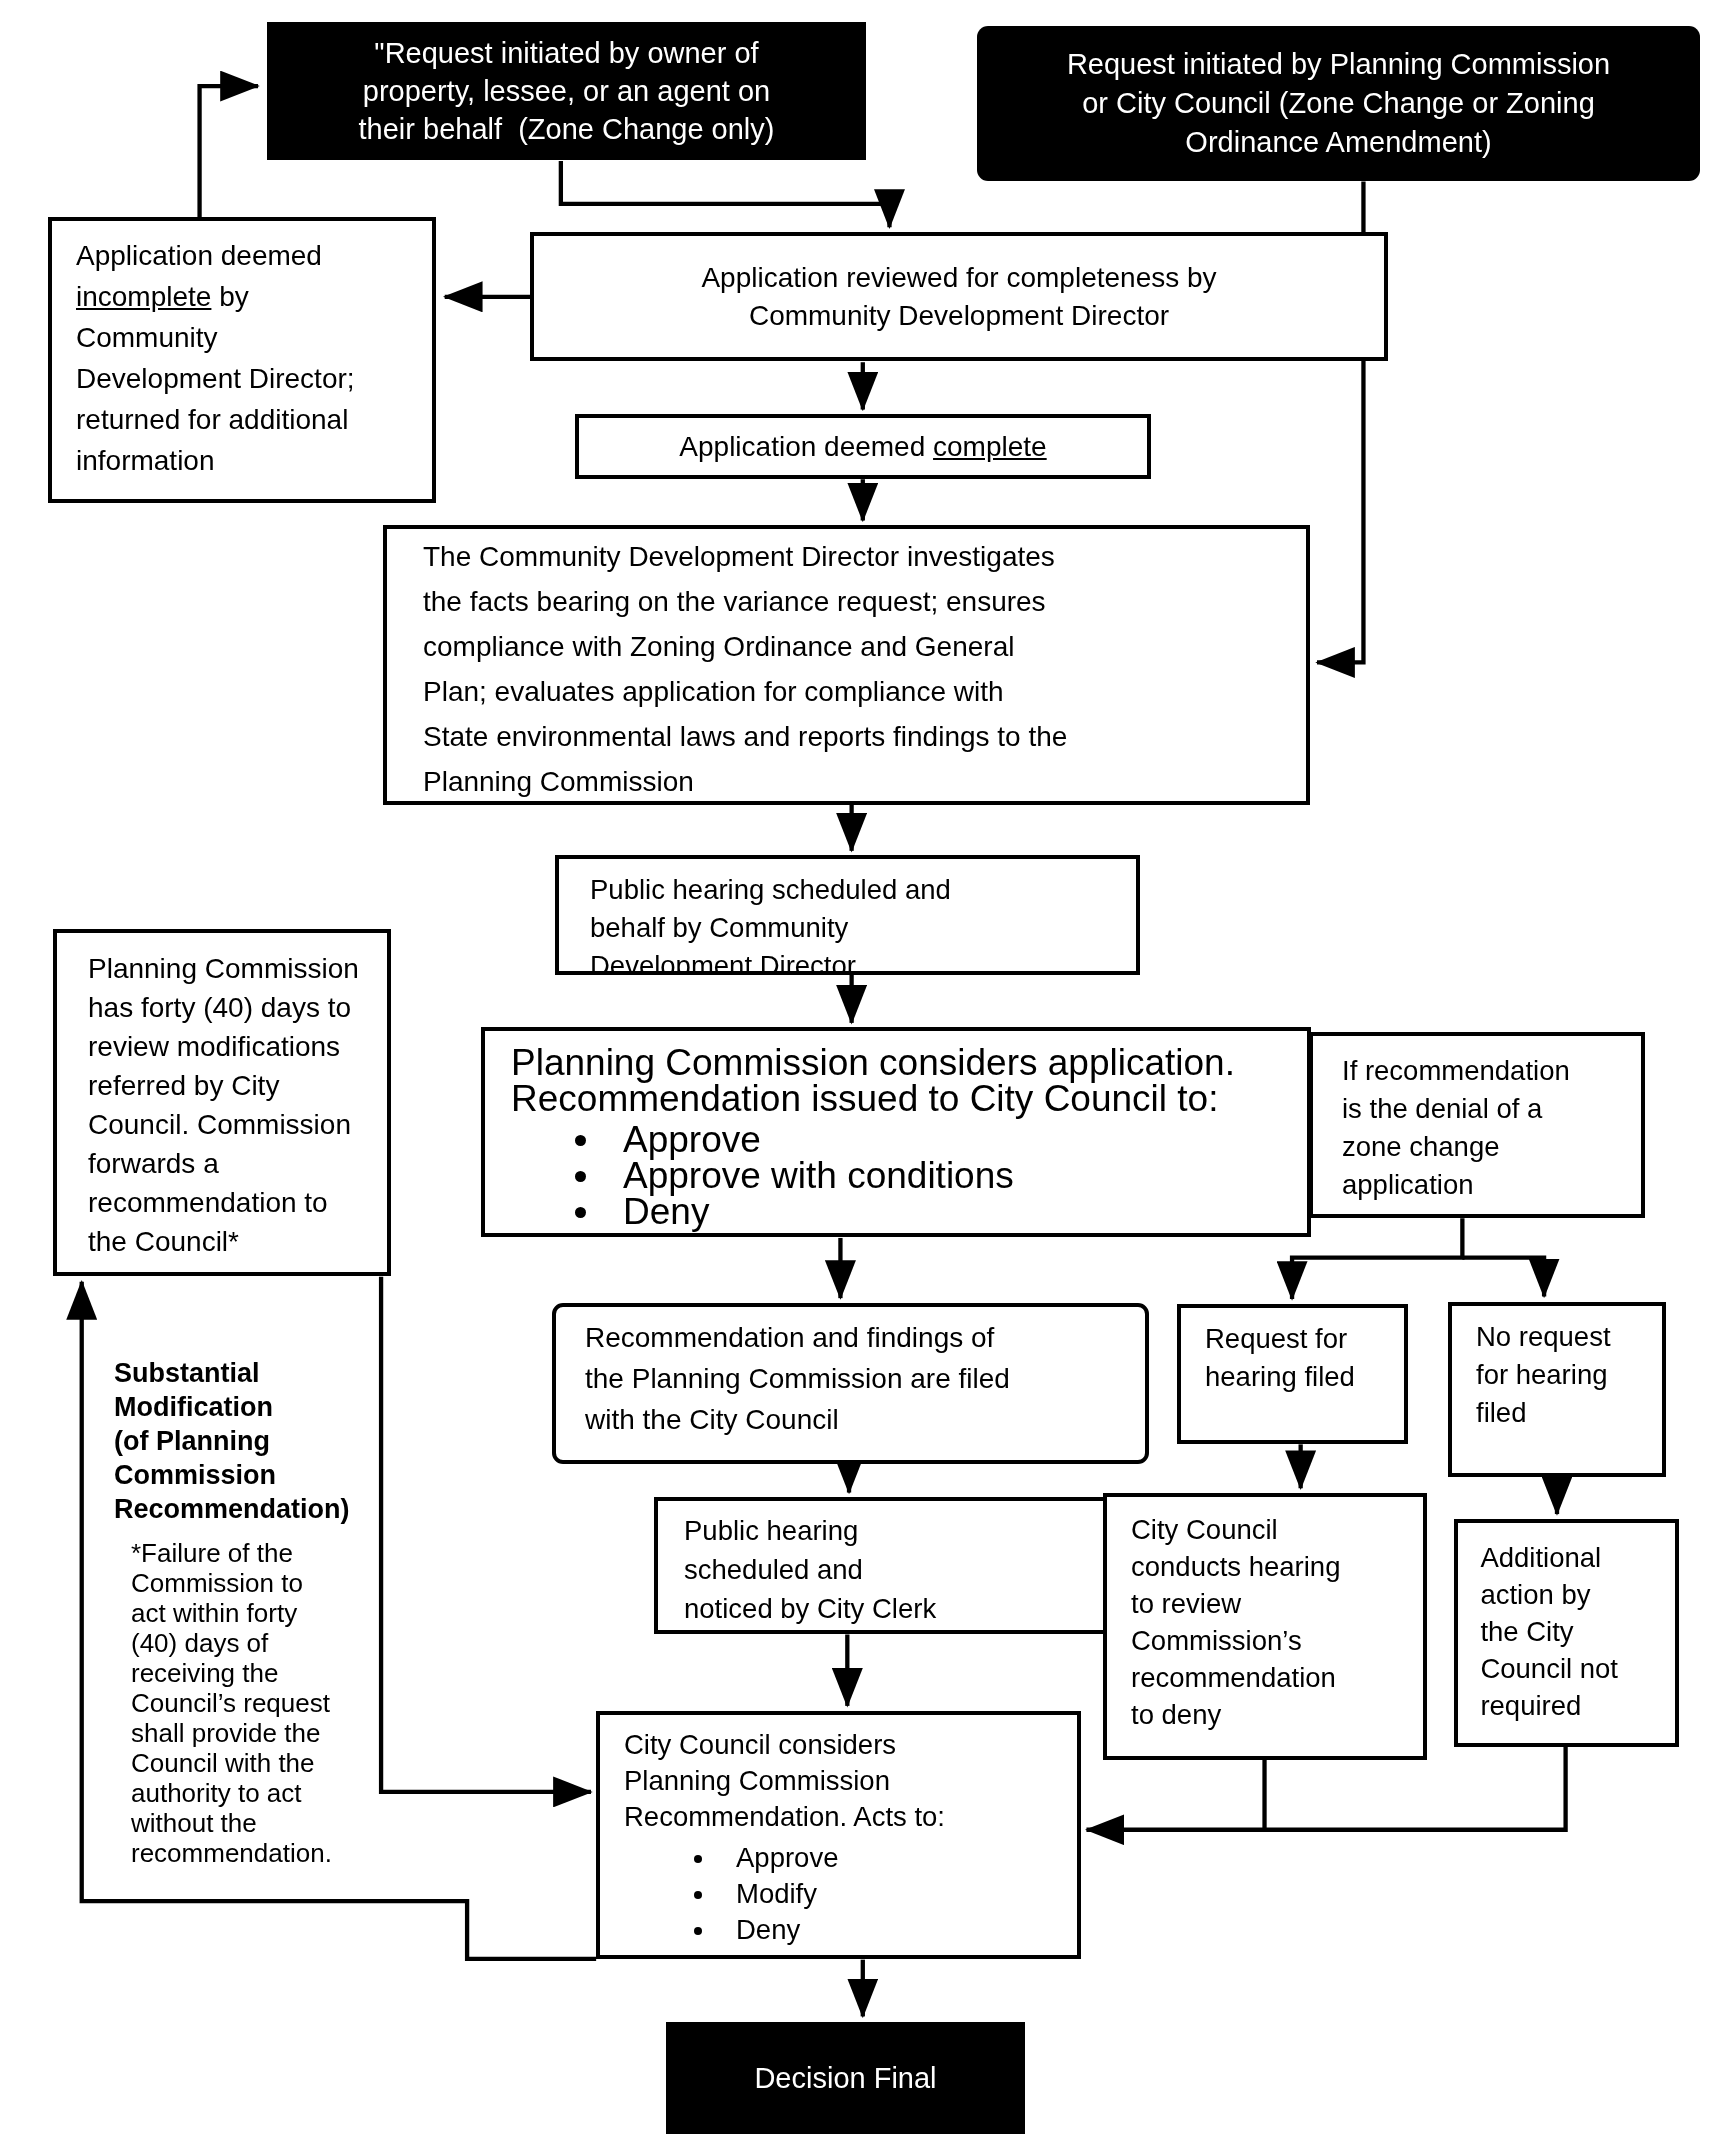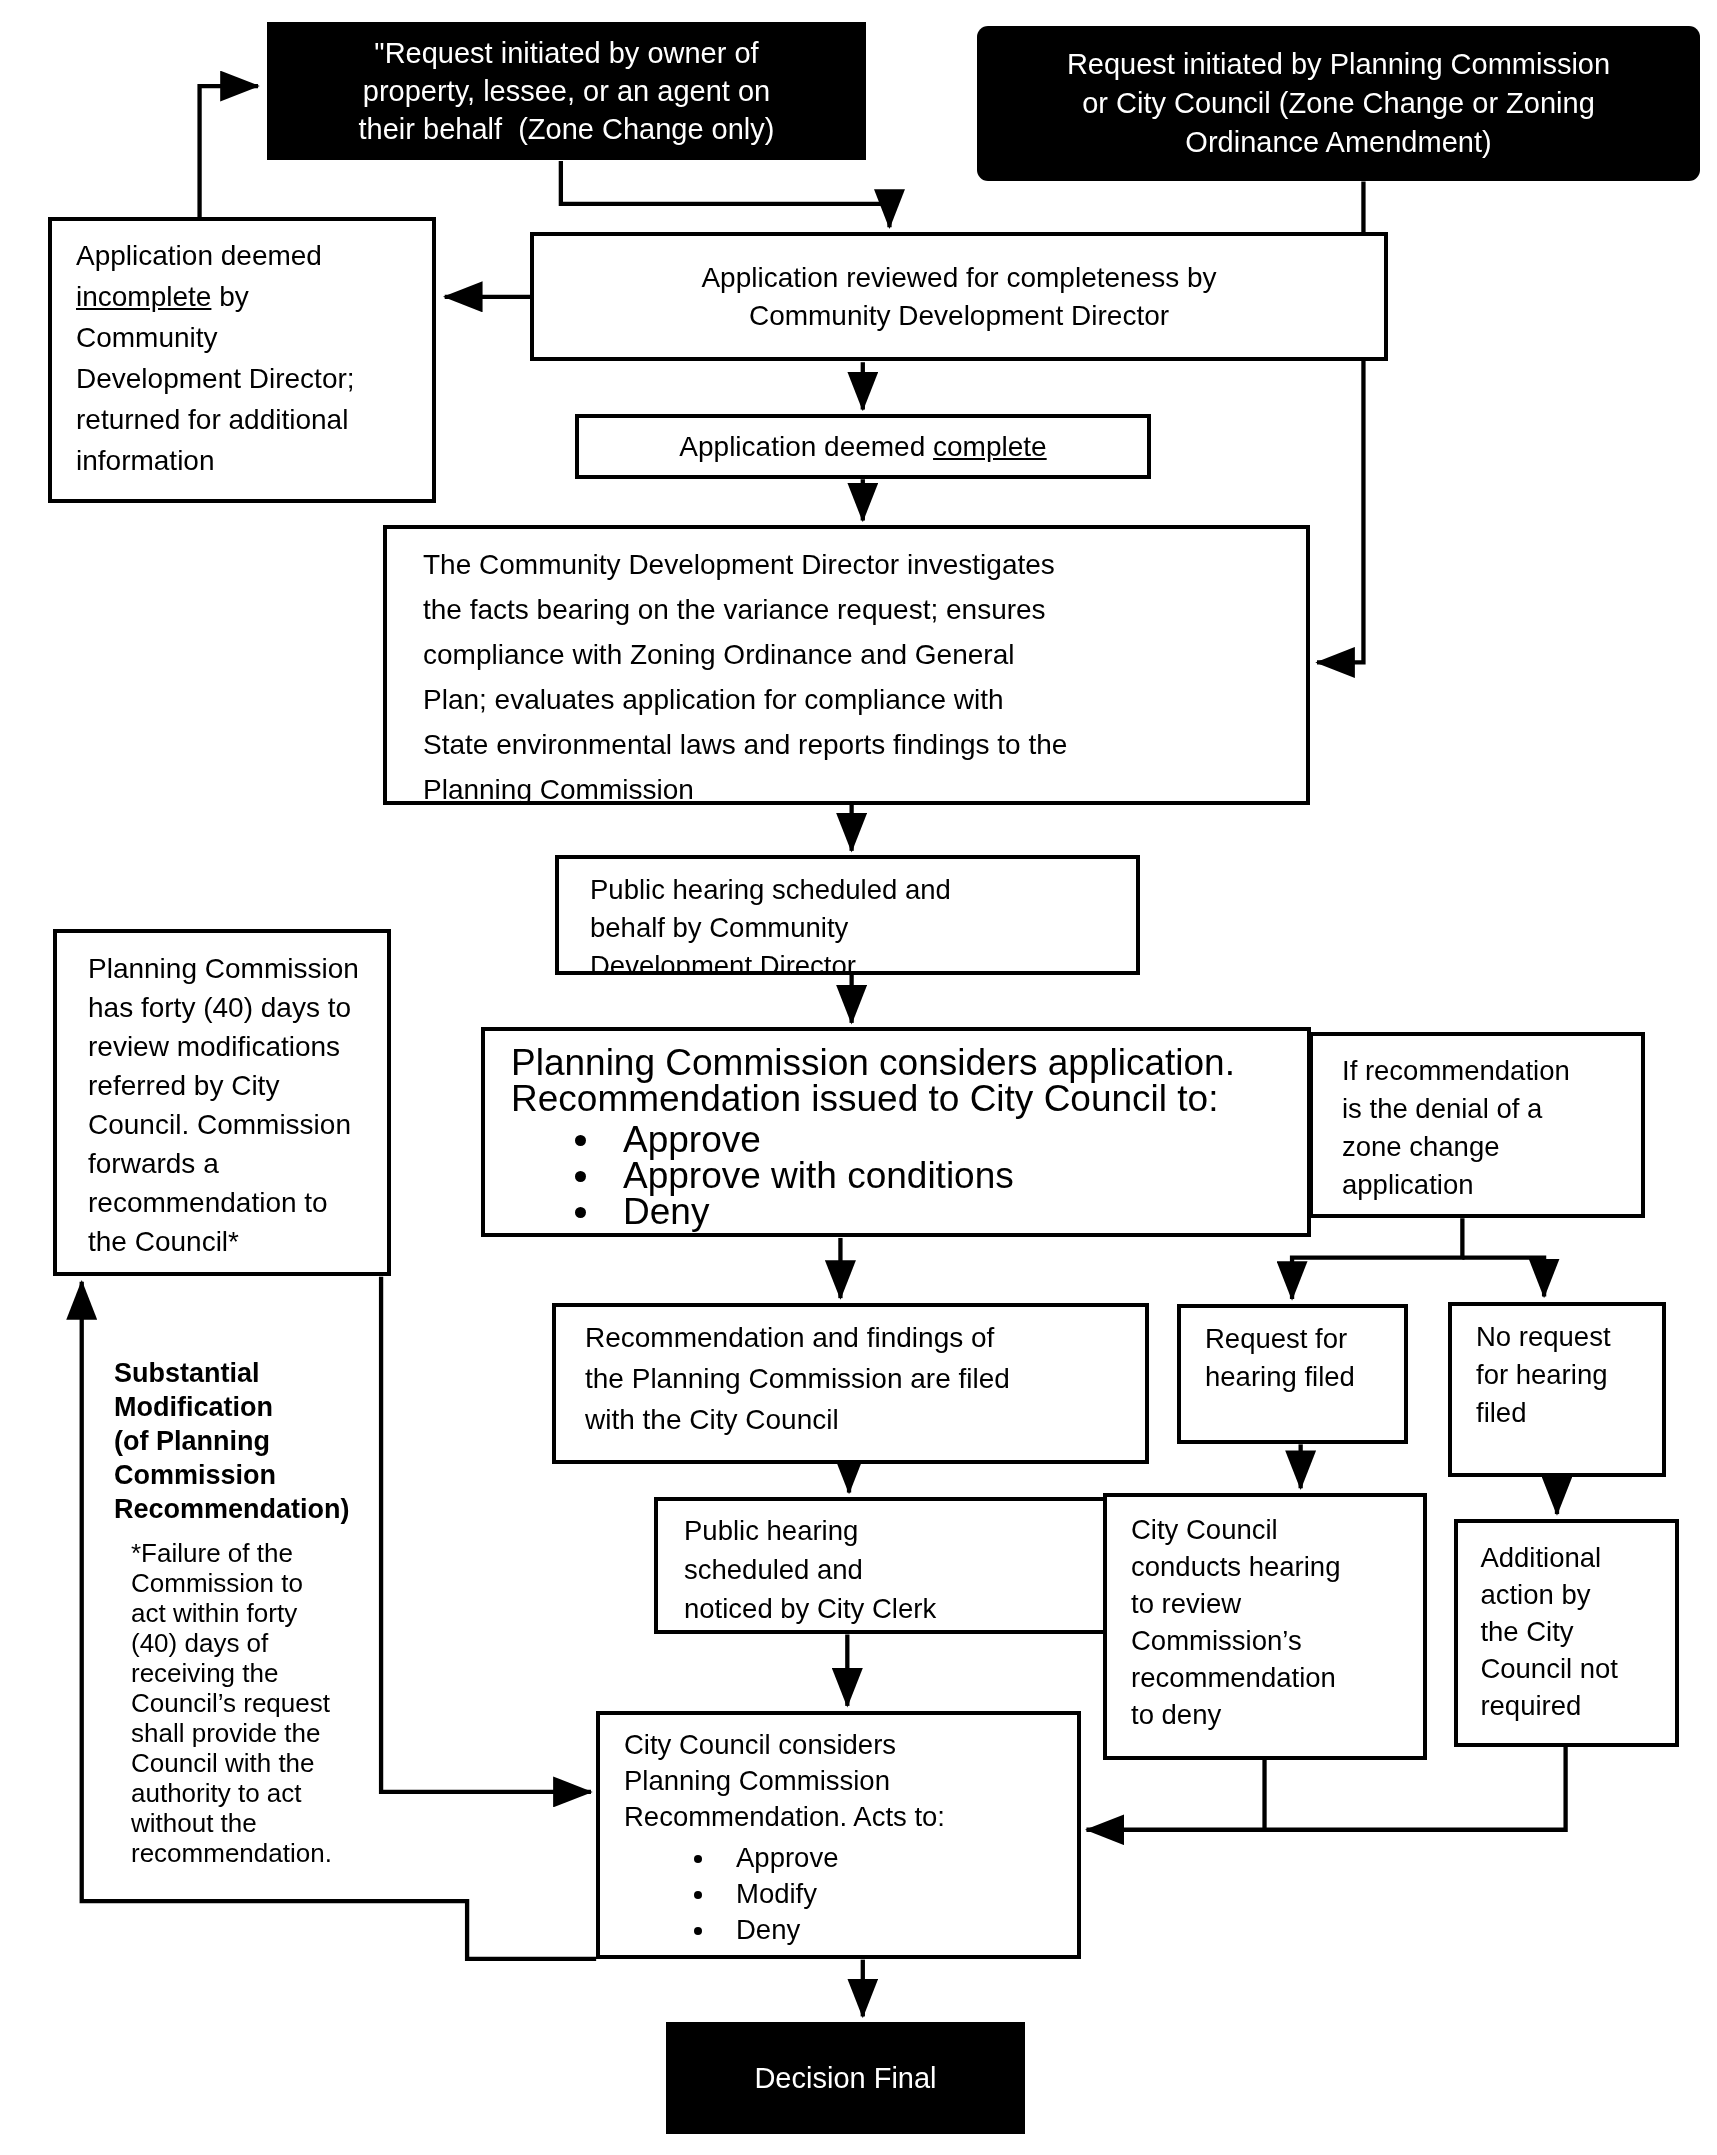--- a/index.html
+++ b/index.html
@@ -69,21 +69,21 @@
   </div>
 
   <div class="box center" style="left:575px;top:414px;width:576px;height:65px;font-size:28px;">
     <div><span>Application deemed </span><span style="text-decoration:underline;">complete</span></div>
   </div>
 
   <div class="box" style="left:48px;top:217px;width:388px;height:286px;font-size:28px;line-height:41px;padding:13.8px 24px;">
     <div style="max-width:291px;"><span>Application deemed </span><span style="text-decoration:underline;">incomplete</span><span> by Community Development Director; returned for additional information</span></div>
   </div>
 
-  <div class="box" style="left:383px;top:525px;width:927px;height:280px;font-size:28px;line-height:45px;padding:13px 26px 0 36px;">
+  <div class="box" style="left:383px;top:525px;width:927px;height:280px;font-size:28px;line-height:45px;padding:5px 26px 0 36px;">
     <div class="txt">The Community Development Director investigates
 the facts bearing on the variance request; ensures
 compliance with Zoning Ordinance and General
 Plan; evaluates application for compliance with
 State environmental laws and reports findings to the
 Planning Commission</div>
   </div>
 
   <div class="box" style="left:555px;top:855px;width:585px;height:120px;font-size:27.5px;line-height:38px;padding:12px 17px 0 31px;">
     <div class="txt">Public hearing scheduled and
@@ -112,21 +112,21 @@
     <div class="txt">Planning Commission
 has forty (40) days to
 review modifications
 referred by City
 Council. Commission
 forwards a
 recommendation to
 the Council*</div>
   </div>
 
-  <div class="box" style="left:552px;top:1303px;width:597px;height:161px;font-size:28px;line-height:41px;padding:10.3px 8.6px 0 29px;">
+  <div class="box" style="left:552px;top:1303px;width:597px;height:161px;font-size:28px;line-height:41px;padding:10.3px 8.6px 0 29px;border-radius:11px;">
     <div class="txt">Recommendation and findings of
 the Planning Commission are filed
 with the City Council</div>
   </div>
 
   <div class="box" style="left:1448px;top:1302px;width:218px;height:175px;font-size:27.5px;line-height:38px;padding:12px 5.2px 0 24px;">
     <div class="txt">No request
 for hearing
 filed</div>
   </div>

